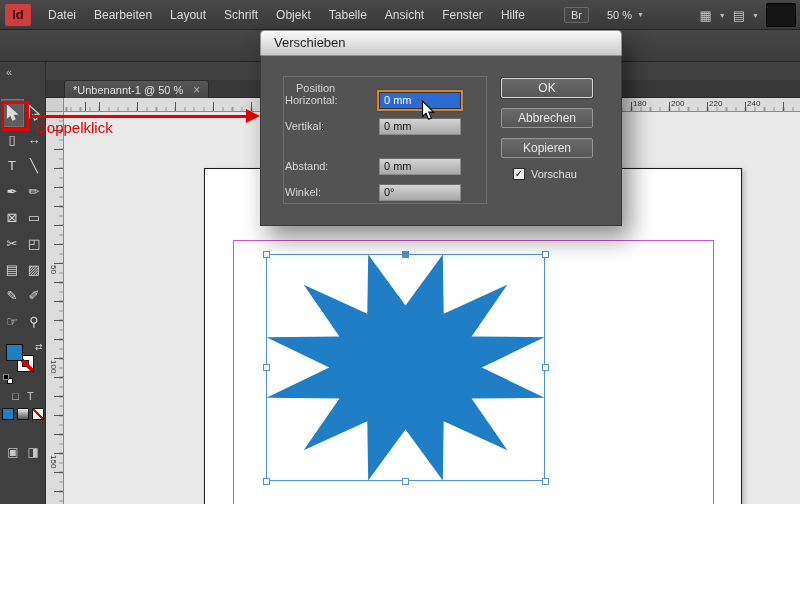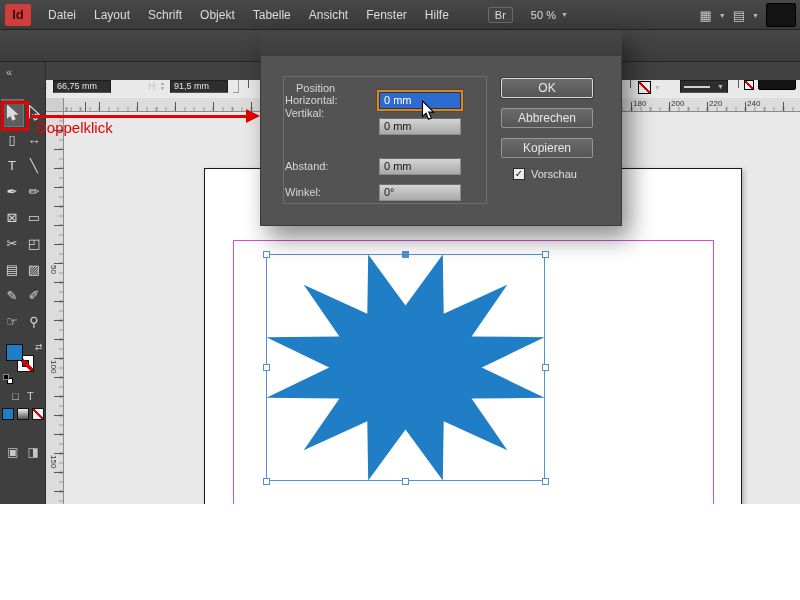--- a/index.html
+++ b/index.html
@@ -153,20 +153,21 @@
       <div class="handle" style="left: 541.5px; top: 364px; border-color: rgb(79, 147, 210);"></div>
       <div class="handle" style="left: 262.5px; top: 477.5px; border-color: rgb(79, 147, 210);"></div>
       <div class="handle" style="left: 402px; top: 477.5px; border-color: rgb(79, 147, 210);"></div>
       <div class="handle" style="left: 541.5px; top: 477.5px; border-color: rgb(79, 147, 210);"></div>
     </div>
 
   <div class="menubar">
     <div class="logo">Id</div>
     <div class="menu-items">
         <div class="menu-item">Datei</div>
+        <div class="menu-item">Bearbeiten</div>
         <div class="menu-item">Layout</div>
         <div class="menu-item">Schrift</div>
         <div class="menu-item">Objekt</div>
         <div class="menu-item">Tabelle</div>
         <div class="menu-item">Ansicht</div>
         <div class="menu-item">Fenster</div>
         <div class="menu-item">Hilfe</div>
       </div>
     <div class="br-btn">Br</div>
     <div class="zoom-ctl">
@@ -237,20 +238,26 @@
     <div class="wfield" style="position:absolute;left:680px;top:50px">
       <span class="lineprev"></span>
       <span class="dd">▼</span>
     </div>
     <div class="cp-sep" style="left:738px;top:34px"></div>
     <div class="mini-swatch slash" style="left:744px;top:50px;width:10px;height:10px"></div>
     <div class="mb-black" style="position:absolute;left:758px;top:33px;width:38px;height:27px"></div>
   </div>
 
   <div class="appstrip"></div>
+  <div class="tabbar">
+    <div class="doc-tab">
+      <span>*Unbenannt-1 @ 50 %</span>
+      <span class="tab-close">×</span>
+    </div>
+  </div>
 
   <div class="toolpanel">
     <span class="collapse">«</span>
     <div class="tools">
         <div class="tool-row">
           <div class="tool active">
             <svg width="12" height="16" viewBox="0 0 12 16">
               <path d="M1.5 0.5 L1.5 12.5 L4.6 10 L6.6 15 L9 14 L7 9.2 L11 9.2 Z" fill="#dcdcdc" stroke="#dcdcdc" stroke-width="1.1"></path>
             </svg>
           </div>
@@ -334,29 +341,32 @@
         <span class="vlabel" style="top: 438px;">200</span>
       </div>
     </div>
 
   <div class="anno-box"></div>
   <div class="anno-line"></div>
   <div class="anno-head"></div>
   <div class="anno-text">Doppelklick</div>
 
   <div class="dialog">
+    <div class="dlg-title">
+      <span>Verschieben</span>
+    </div>
     <div class="dlg-body">
       <div class="group">
         <span class="group-label">Position</span>
       </div>
       <span class="f-label" style="top:38px">Horizontal:</span>
       <div class="f-field focused" style="top:36px">
         <span>0 mm</span>
       </div>
-      <span class="f-label" style="top:51px">Vertikal:</span>
+      <span class="f-label" style="top:64px">Vertikal:</span>
       <div class="f-field" style="top:62px">
         <span>0 mm</span>
       </div>
       <span class="f-label" style="top:104px">Abstand:</span>
       <div class="f-field" style="top:102px">
         <span>0 mm</span>
       </div>
       <span class="f-label" style="top:130px">Winkel:</span>
       <div class="f-field" style="top:128px">
         <span>0°</span>

